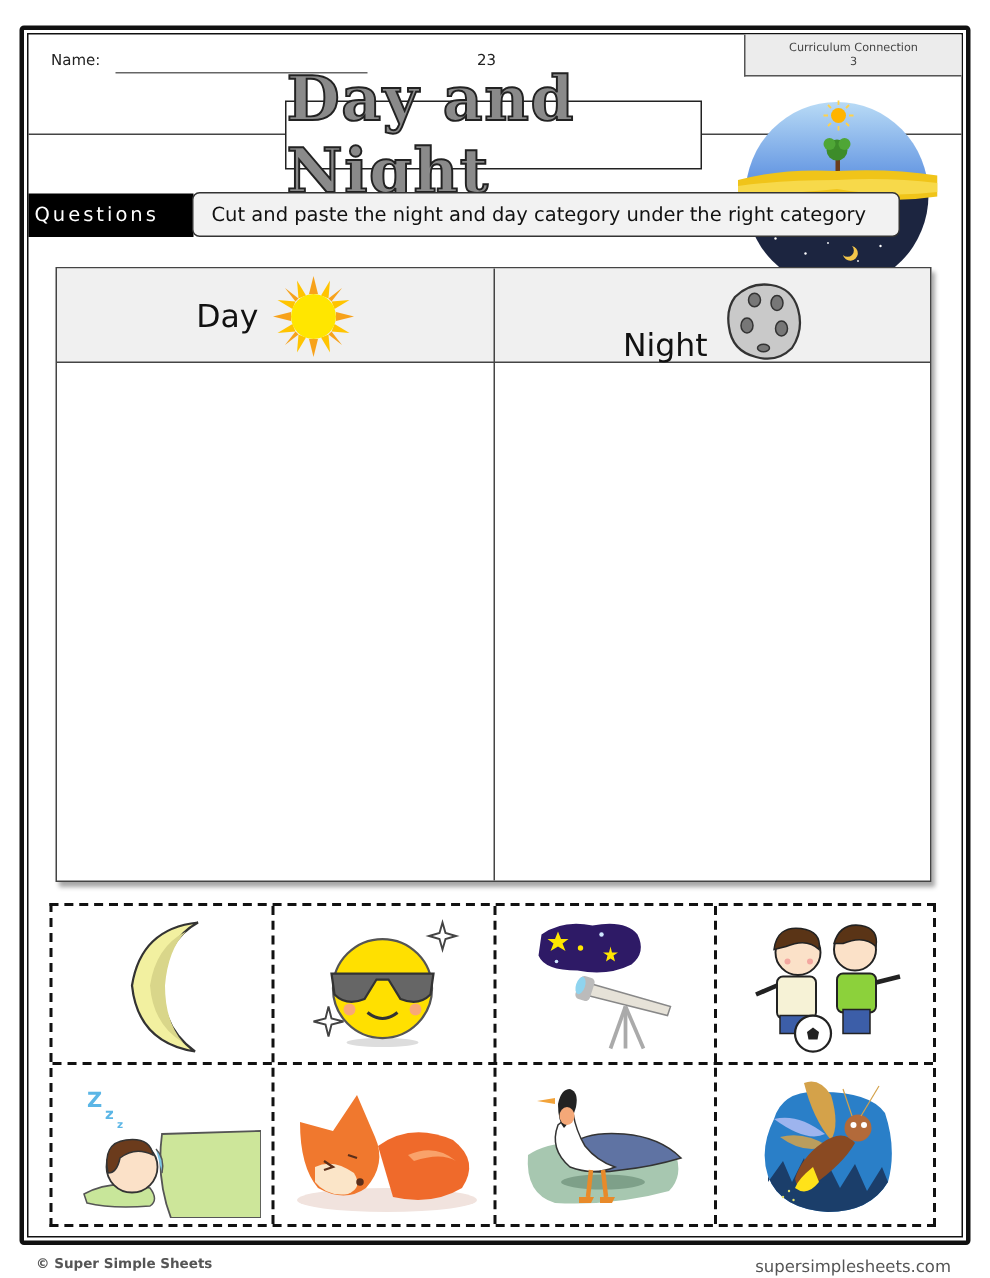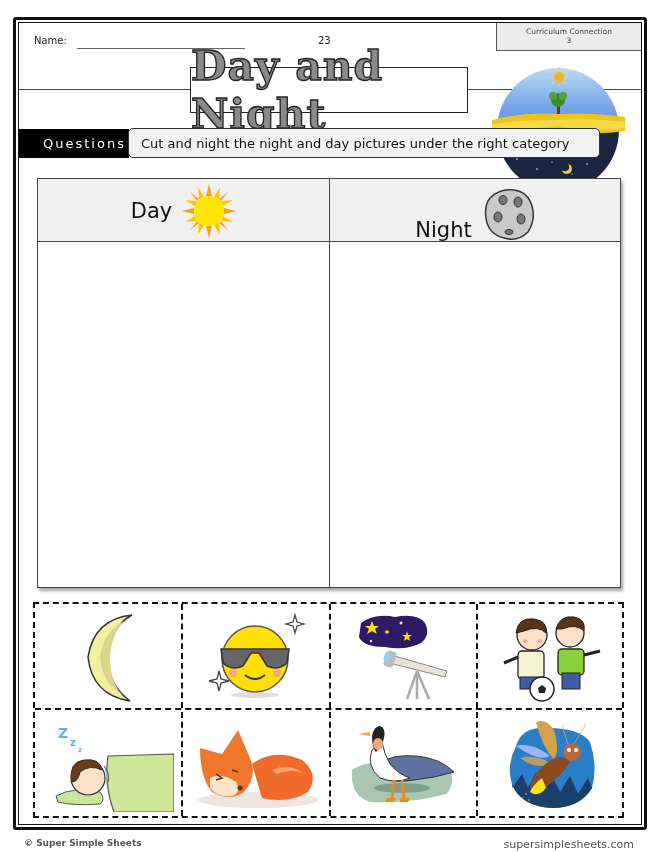--- a/index.html
+++ b/index.html
@@ -16,21 +16,21 @@
     .curriculum-box { position: absolute; left: 496px; top: 23px; width: 145px; height: 28px; background: #ececec; border: 1px solid #555; border-top: none; border-right: none; text-align: center; }
     .curriculum-title { display: block; font-size: 7.5px; color: #444; margin-top: 4px; line-height: 9px; }
     .curriculum-value { display: block; font-size: 7.5px; color: #444; line-height: 9px; }
 
     .title-rule { position: absolute; left: 19px; top: 89px; width: 622px; border-top: 1px solid #444; }
     .title-box { position: absolute; left: 190px; top: 67px; width: 278px; height: 46px; background: #fff; border: 1px solid #222; display: flex; align-items: center; justify-content: center; }
     .title-text { font-family: "DejaVu Serif", serif; font-weight: bold; font-size: 41px; letter-spacing: 1px; color: #8a8a8a; -webkit-text-stroke: 1.3px #222; }
 
     .emblem { position: absolute; left: 492px; top: 64px; width: 133px; height: 118px; }
 
-    .questions-bar { position: absolute; left: 19px; top: 129px; width: 110px; height: 29px; background: #000; display: flex; align-items: center; padding-left: 24px; text-decoration: underline; }
+    .questions-bar { position: absolute; left: 19px; top: 129px; width: 110px; height: 29px; background: #000; display: flex; align-items: center; padding-left: 4px; }
     .questions-label { color: #fff; font-size: 13px; letter-spacing: 2px; }
     .instruction-box { position: absolute; left: 128px; top: 128px; width: 472px; height: 30px; background: #f2f2f2; border: 1px solid #333; border-radius: 5px; display: flex; align-items: center; padding-left: 12px; }
     .instruction-text { font-size: 13px; color: #111; }
 
     .sort-table { position: absolute; left: 37px; top: 178px; width: 584px; height: 410px; border: 1.5px solid #444; box-shadow: 2px 3px 3px rgba(0,0,0,0.35); background: #fff; }
     .sort-header { position: absolute; left: 0; top: 0; width: 100%; height: 63px; background: #f0f0f0; border-bottom: 1.5px solid #444; }
     .col-divider { position: absolute; left: 291px; top: 0; height: 100%; border-left: 1.5px solid #444; }
     .col-head { position: absolute; top: 0; height: 63px; display: flex; align-items: center; justify-content: center; gap: 10px; }
     .col-head.day { left: 0; width: 291px; }
     .col-head.night { left: 292px; width: 291px; align-items: flex-end; }
@@ -104,21 +104,21 @@
   <circle cx="61" cy="32" r="4" fill="#4fa636"></circle>
     <circle cx="71" cy="32" r="4" fill="#4fa636"></circle>
   <path d="M0 56 Q30 48 66 50 Q100 48 133 53 L133 67 Q100 72 66 66 Q30 70 0 68 Z" fill="#f0c419"></path>
   <path d="M0 60 Q30 56 66 56 Q100 54 133 58 L133 64 Q100 68 66 62 Q30 66 0 64 Z" fill="#f7d94a"></path>
 </svg>
 
 <div class="questions-bar">
   <span class="questions-label">Questions</span>
 </div>
 <div class="instruction-box">
-  <span class="instruction-text">Cut and night the night and day pictures under the right category</span>
+  <span class="instruction-text">Cut and paste the night and day category under the right category</span>
 </div>
 
 <div class="sort-table">
   <div class="sort-header"></div>
   <div class="col-divider"></div>
 
   <div class="col-head day">
     <span class="col-head-label">Day</span>
     <svg width="54" height="54" viewBox="0 0 54 54">
       <g fill="#f7a21b">

